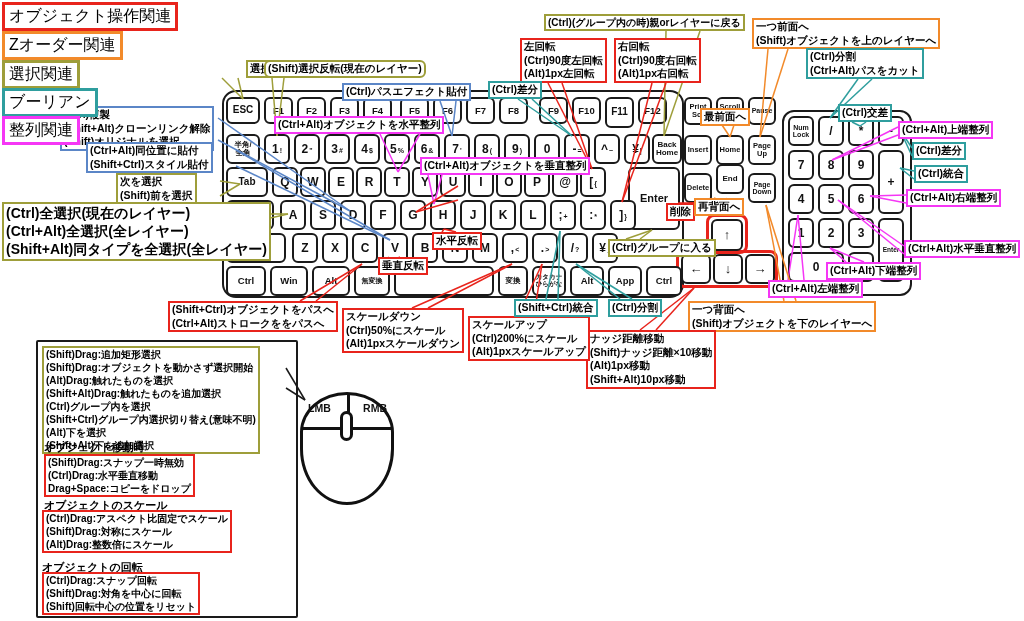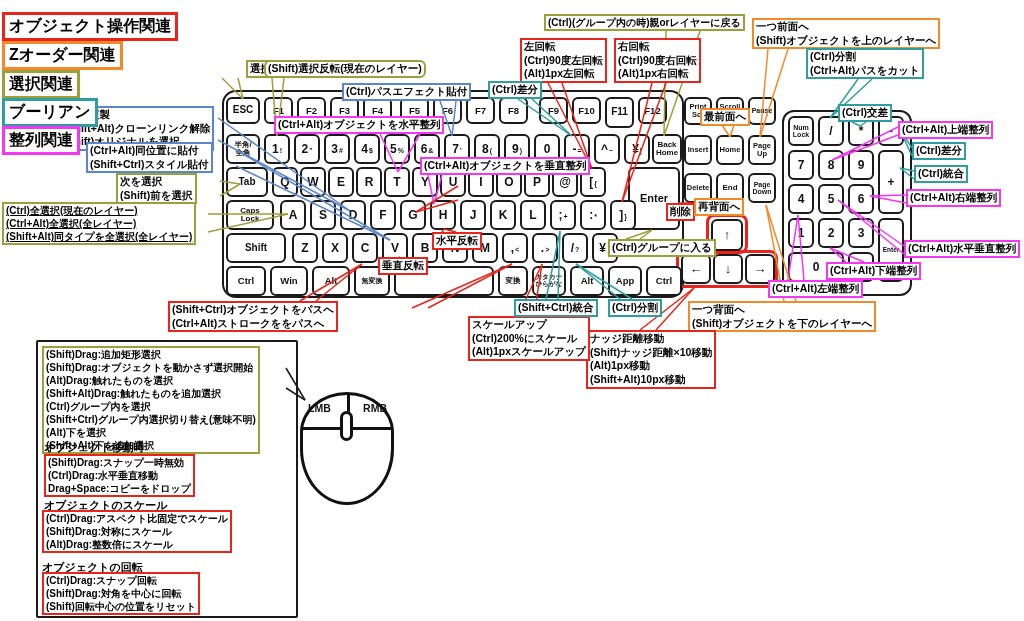--- a/index.html
+++ b/index.html
@@ -8,22 +8,22 @@
   .outline{position:absolute;border-style:solid;border-color:#1a1a1a;box-sizing:border-box;z-index:0;background:transparent;}
   .key{position:absolute;background:#fff;border:2px solid #1a1a1a;border-radius:6px;display:flex;
        align-items:center;justify-content:center;font-weight:bold;color:#111;z-index:1;
        box-sizing:border-box;line-height:1.02;text-align:center;}
   .klabel{white-space:pre-line;}
   .ksub{font-size:7px;margin-left:1px;margin-top:3px;}
   #wires{position:absolute;left:0;top:0;z-index:2;pointer-events:none;}
   .callout{position:absolute;background:#fff;border:2px solid;z-index:3;font-weight:bold;
            font-size:10.5px;line-height:1.3;padding:0 2px;white-space:nowrap;width:max-content;color:#000;box-sizing:border-box;}
   .callout.heading{border:none;background:transparent;padding:0;font-size:11px;}
-  .legend-item{position:absolute;border:3px solid;font-size:16px;font-weight:bold;padding:1px 4px;
-               background:#fff;z-index:4;white-space:nowrap;width:max-content;color:#000;margin-top:10px;}
+  .legend-item{position:absolute;border:3px solid;font-size:16px;font-weight:normal;padding:1px 4px;
+               background:#fff;z-index:4;white-space:nowrap;width:max-content;color:#000;}
   #mouse{position:absolute;left:300px;top:392px;width:94px;height:113px;border:3px solid #111;
          border-radius:47px 47px 47px 47px / 40px 40px 56px 56px;background:#fff;z-index:3;box-sizing:border-box;}
   .m-vline{position:absolute;left:50%;top:0;height:32px;border-left:3px solid #111;}
   .m-hline{position:absolute;left:0;top:32px;width:100%;border-top:3px solid #111;}
   .m-wheel{position:absolute;left:50%;top:16px;width:13px;height:30px;margin-left:-7px;border:3px solid #111;
            border-radius:7px;background:#fff;box-sizing:border-box;}
   .m-lmb{position:absolute;left:5px;top:7px;font-size:10.5px;font-weight:bold;}
   .m-rmb{position:absolute;right:4px;top:7px;font-size:10.5px;font-weight:bold;}
 </style>
 </head>
@@ -397,21 +397,21 @@
     <div class="key" style="left: 716px; top: 135px; width: 28px; height: 30px; font-size: 7.5px;">
       <span class="klabel">Home</span>
     </div>
     <div class="key" style="left: 748px; top: 135px; width: 28px; height: 30px; font-size: 7.5px;">
       <span class="klabel">Page
 Up</span>
     </div>
     <div class="key" style="left: 684px; top: 173px; width: 28px; height: 30px; font-size: 7.5px;">
       <span class="klabel">Delete</span>
     </div>
-    <div class="key" style="left: 716px; top: 173px; width: 28px; height: 30px; font-size: 8px;">
+    <div class="key" style="left: 716px; top: 164px; width: 28px; height: 30px; font-size: 8px;">
       <span class="klabel">End</span>
     </div>
     <div class="key" style="left: 748px; top: 173px; width: 28px; height: 30px; font-size: 7px;">
       <span class="klabel">Page
 Down</span>
     </div>
     <div class="key" style="left: 711px; top: 219px; width: 32px; height: 32px; font-size: 13px;">
       <span class="klabel">↑</span>
     </div>
     <div class="key" style="left: 681px; top: 254px; width: 30px; height: 30px; font-size: 13px;">
@@ -572,28 +572,33 @@
       <div>(Shift)オリジナルを選択</div>
     </div>
     <div class="callout" style="left: 86px; top: 142px; border-color: rgb(91, 134, 199);">
       <div>(Ctrl+Alt)同位置に貼付</div>
       <div>(Shift+Ctrl)スタイル貼付</div>
     </div>
     <div class="callout" style="left: 116px; top: 173px; border-color: rgb(158, 158, 58);">
       <div>次を選択</div>
       <div>(Shift)前を選択</div>
     </div>
-    <div class="callout" style="left: 2px; top: 202px; border-color: rgb(158, 158, 58); font-size: 10px; text-decoration: underline;">
+    <div class="callout" style="left: 2px; top: 202px; border-color: rgb(158, 158, 58); font-size: 14px;">
       <div>(Ctrl)全選択(現在のレイヤー)</div>
       <div>(Ctrl+Alt)全選択(全レイヤー)</div>
       <div>(Shift+Alt)同タイプを全選択(全レイヤー)</div>
     </div>
     <div class="callout" style="left: 168px; top: 301px; border-color: rgb(232, 36, 28);">
       <div>(Shift+Ctrl)オブジェクトをパスへ</div>
       <div>(Ctrl+Alt)ストロークををパスへ</div>
+    </div>
+    <div class="callout" style="left: 342px; top: 308px; border-color: rgb(232, 36, 28);">
+      <div>スケールダウン</div>
+      <div>(Ctrl)50%にスケール</div>
+      <div>(Alt)1pxスケールダウン</div>
     </div>
     <div class="callout" style="left: 468px; top: 316px; border-color: rgb(232, 36, 28);">
       <div>スケールアップ</div>
       <div>(Ctrl)200%にスケール</div>
       <div>(Alt)1pxスケールアップ</div>
     </div>
     <div class="callout" style="left: 514px; top: 299px; border-color: rgb(47, 158, 158);">
       <div>(Shift+Ctrl)統合</div>
     </div>
     <div class="callout" style="left: 608px; top: 299px; border-color: rgb(47, 158, 158);">

